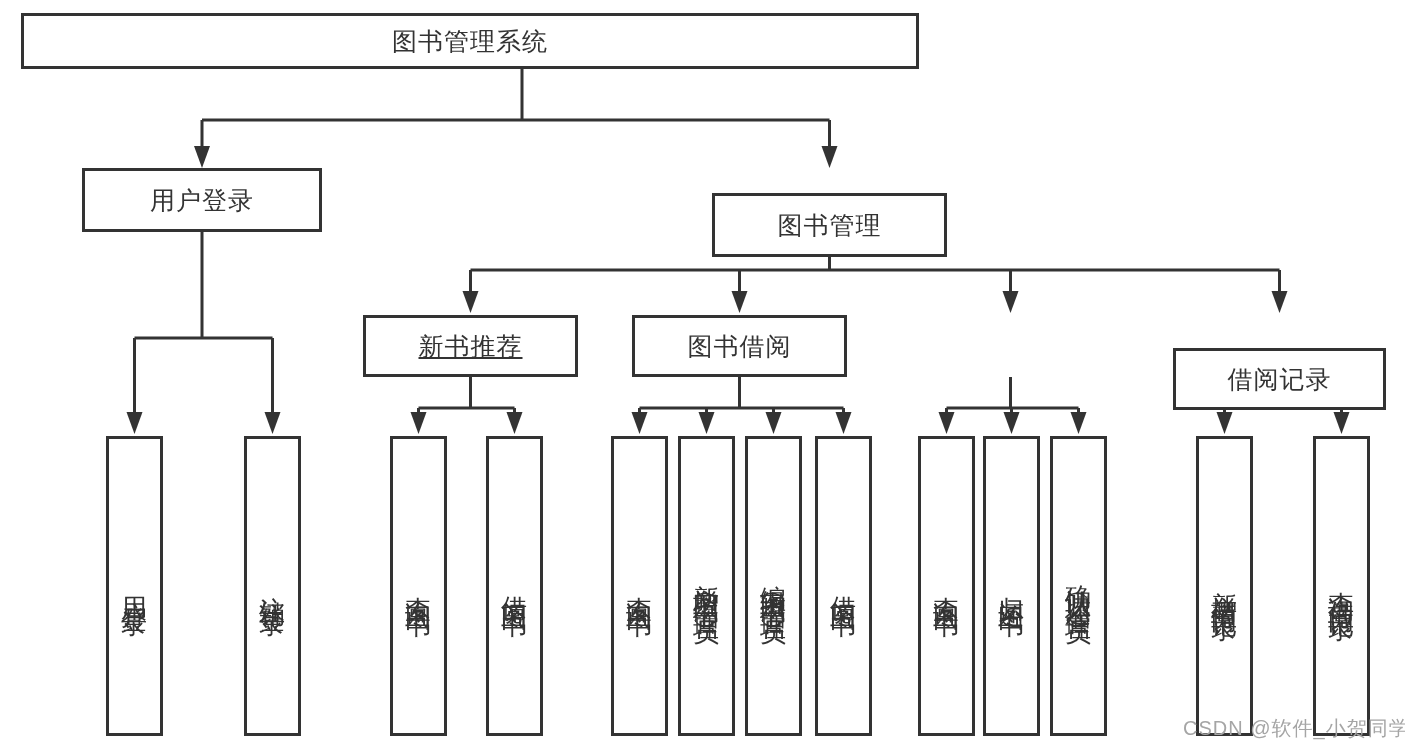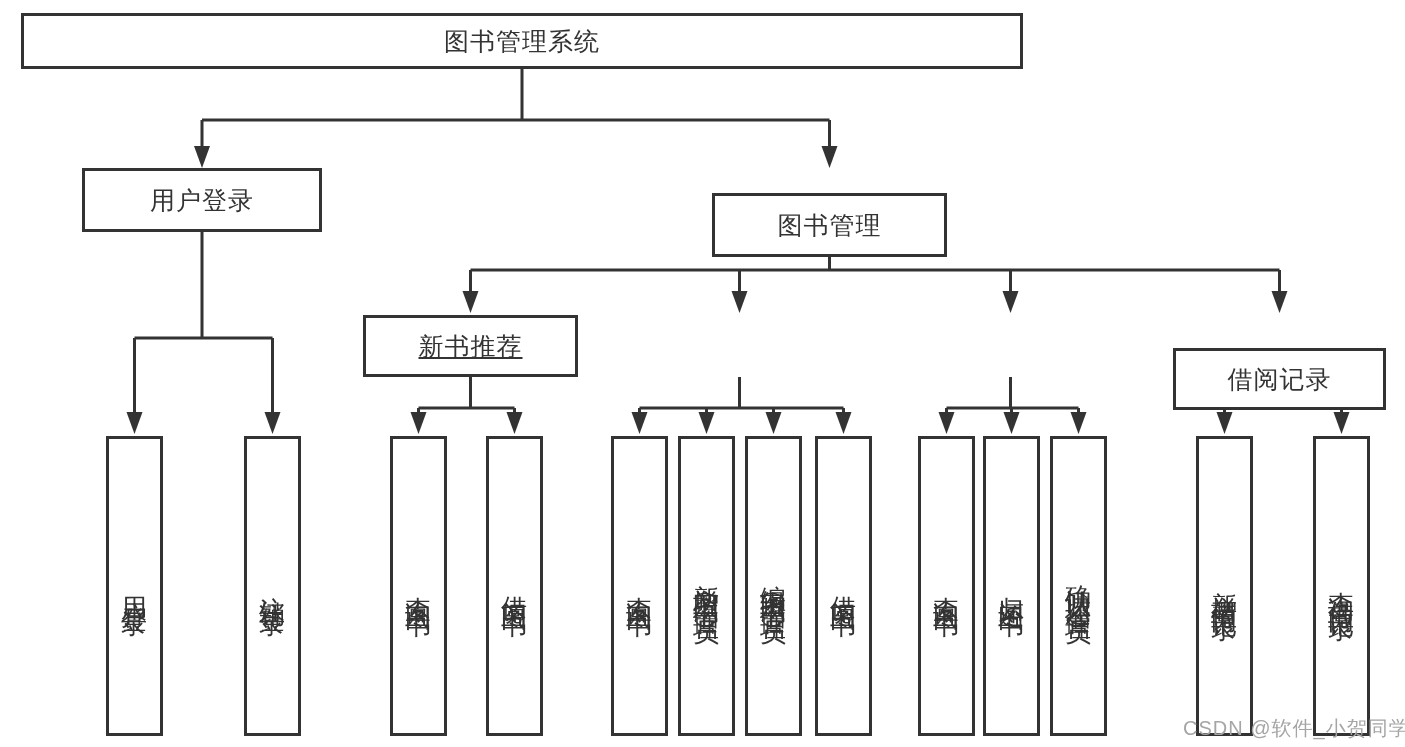--- a/index.html
+++ b/index.html
@@ -77,26 +77,27 @@
       <polygon points="765.5,412 781.5,412 773.5,434"></polygon>
       <polygon points="835.5,412 851.5,412 843.5,434"></polygon>
       <polygon points="938.5,412 954.5,412 946.5,434"></polygon>
       <polygon points="1003.5,412 1019.5,412 1011.5,434"></polygon>
       <polygon points="1070.5,412 1086.5,412 1078.5,434"></polygon>
       <polygon points="1216.5,412 1232.5,412 1224.5,434"></polygon>
       <polygon points="1333.5,412 1349.5,412 1341.5,434"></polygon>
     </g>
   </svg>
 
-  <div class="node h-node" style="left:21px; top:13px; width:1002px; height:56px;text-align:center;">图书管理系统</div>
+  <div class="node h-node" style="left:21px; top:13px; width:898px; height:56px;text-align:center;">图书管理系统</div>
 
   <div class="node h-node" style="left:82px; top:168px; width:240px; height:64px;">用户登录</div>
   <div class="node h-node" style="left:712px; top:169px; width:235px; height:64px;margin-top:24px;">图书管理</div>
 
   <div class="node h-node" style="left:363px; top:315px; width:215px; height:62px;text-decoration:underline;">新书推荐</div>
+  <div class="node h-node" style="left:632px; top:315px; width:215px; height:62px;">图书借阅</div>
   <div class="node h-node" style="left:1173px; top:315px; width:213px; height:62px;margin-top:33px;">借阅记录</div>
 
   <div class="node v-node" style="left:106px; top:436px; width:57px; height:300px;">
     <span class="vtext">用户登录</span>
   </div>
   <div class="node v-node" style="left:244px; top:436px; width:57px; height:300px;">
     <span class="vtext">注销登录</span>
   </div>
 
   <div class="node v-node" style="left:390px; top:436px; width:57px; height:300px;">

